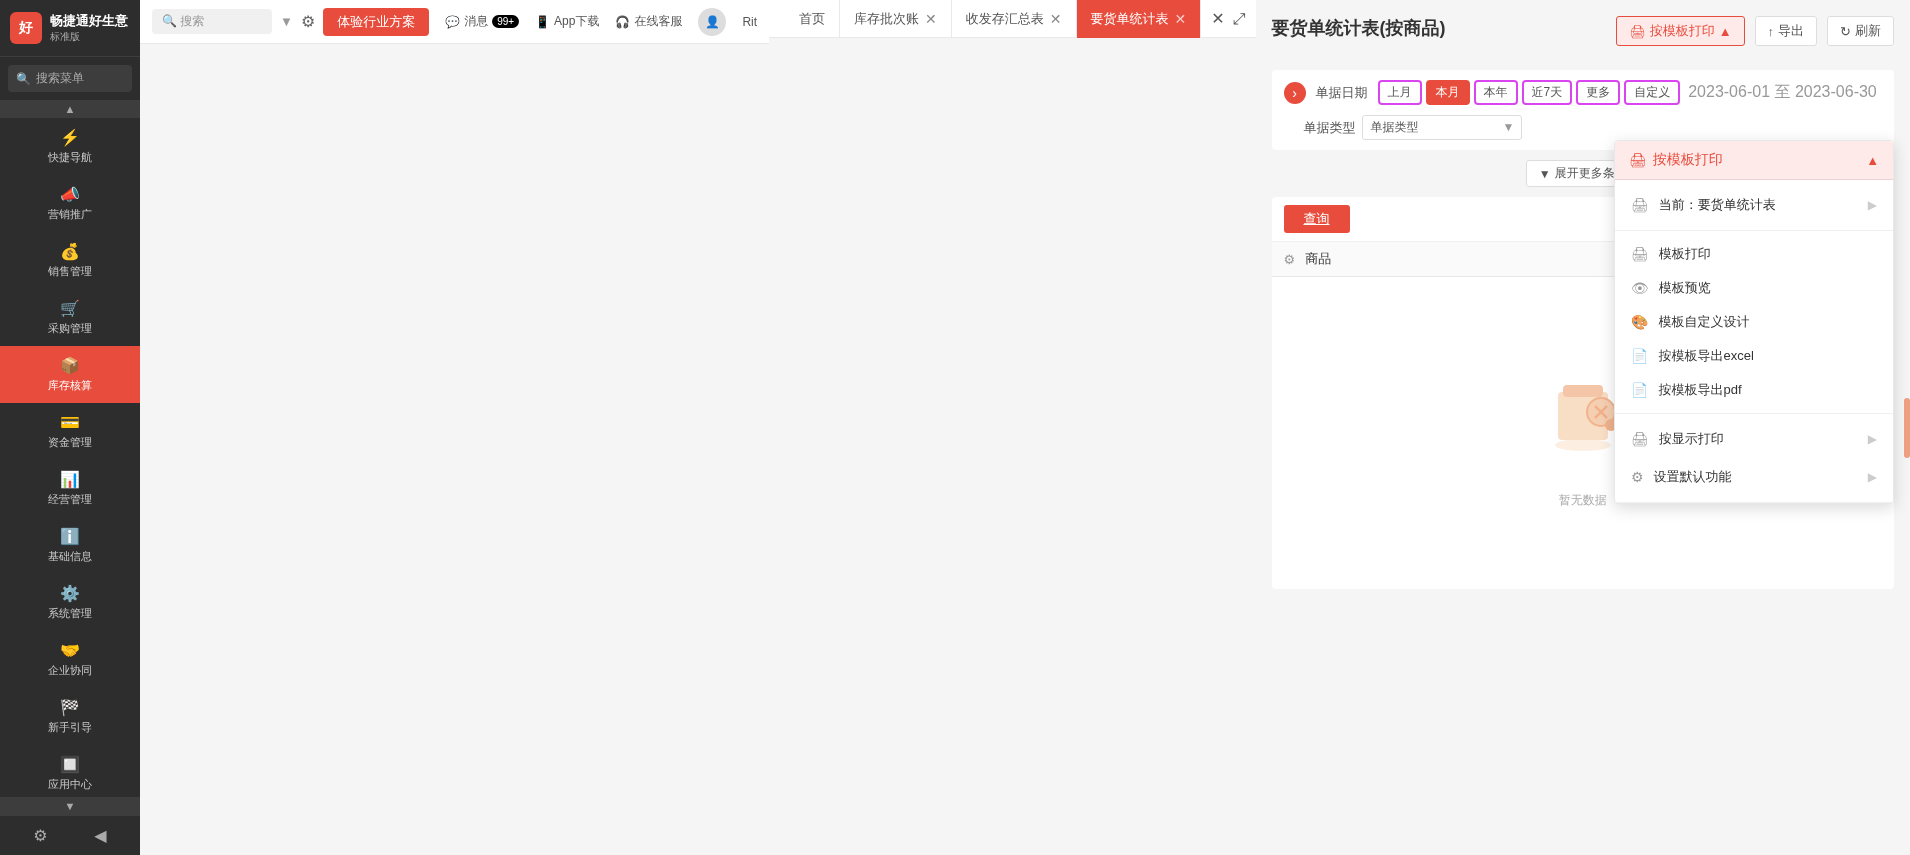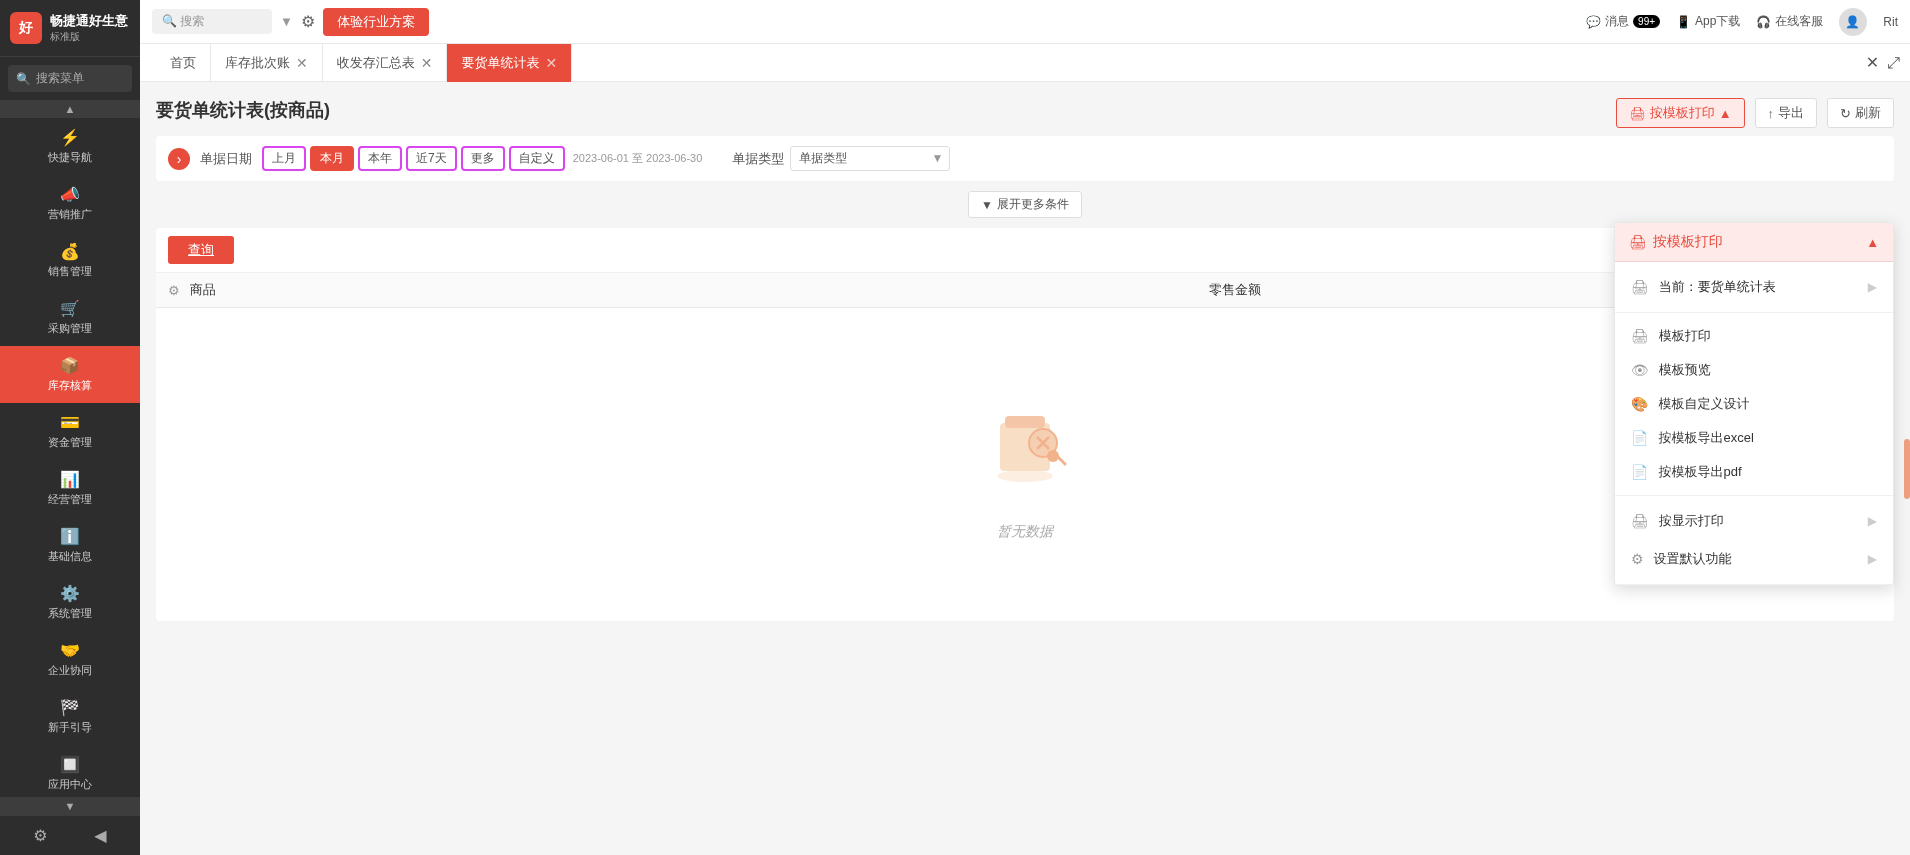--- a/index.html
+++ b/index.html
@@ -74,21 +74,20 @@
       text-align: center;
       padding: 3px;
       cursor: pointer;
       font-size: 11px;
     }
 
     
     .main {
       flex: 1;
       display: flex;
-      flex-direction: column;
       overflow: hidden;
     }
 
     
     .topbar {
       background: white;
       height: 44px;
       display: flex;
       align-items: center;
       padding: 0 12px;
@@ -173,21 +172,21 @@
       flex: 1;
       overflow: auto;
       padding: 16px;
       position: relative;
     }
 
     .page-title {
       font-size: 18px;
       font-weight: bold;
       color: #333;
-      margin-bottom: 14px;
+      margin-bottom: 30px;
     }
 
     
     .filter-bar {
       background: white;
       border-radius: 4px;
       padding: 10px 12px;
       margin-bottom: 10px;
       display: flex;
       align-items: center;
@@ -213,21 +212,21 @@
       background: white;
       color: #555;
       font-size: 12px;
       cursor: pointer;
     }
     .date-btn.active {
       background: #e74c3c;
       color: white;
       border-color: #e74c3c;
     }
-    .date-range { font-size: 11px; color: #999; margin-left: 4px; }
+    .date-range { font-size: 16px; color: #999; margin-left: 4px; }
 
     .filter-type-select {
       display: flex; align-items: center; gap: 6px;
       margin-left: 20px;
     }
     .select-box {
       border: 1px solid #ddd;
       border-radius: 3px;
       padding: 3px 24px 3px 8px;
       font-size: 12px;
@@ -288,21 +287,21 @@
       flex-direction: column;
       align-items: center;
       padding: 80px 20px;
       color: #999;
     }
     .empty-icon {
       font-size: 80px;
       margin-bottom: 16px;
       opacity: 0.6;
     }
-    .empty-text { font-size: 14px; color: #aaa; font-style: italic; }
+    .empty-text { font-size: 12px; color: #aaa; }
 
     
     .page-actions {
       position: absolute;
       top: 16px;
       right: 16px;
       display: flex;
       align-items: center;
       gap: 10px;
     }

